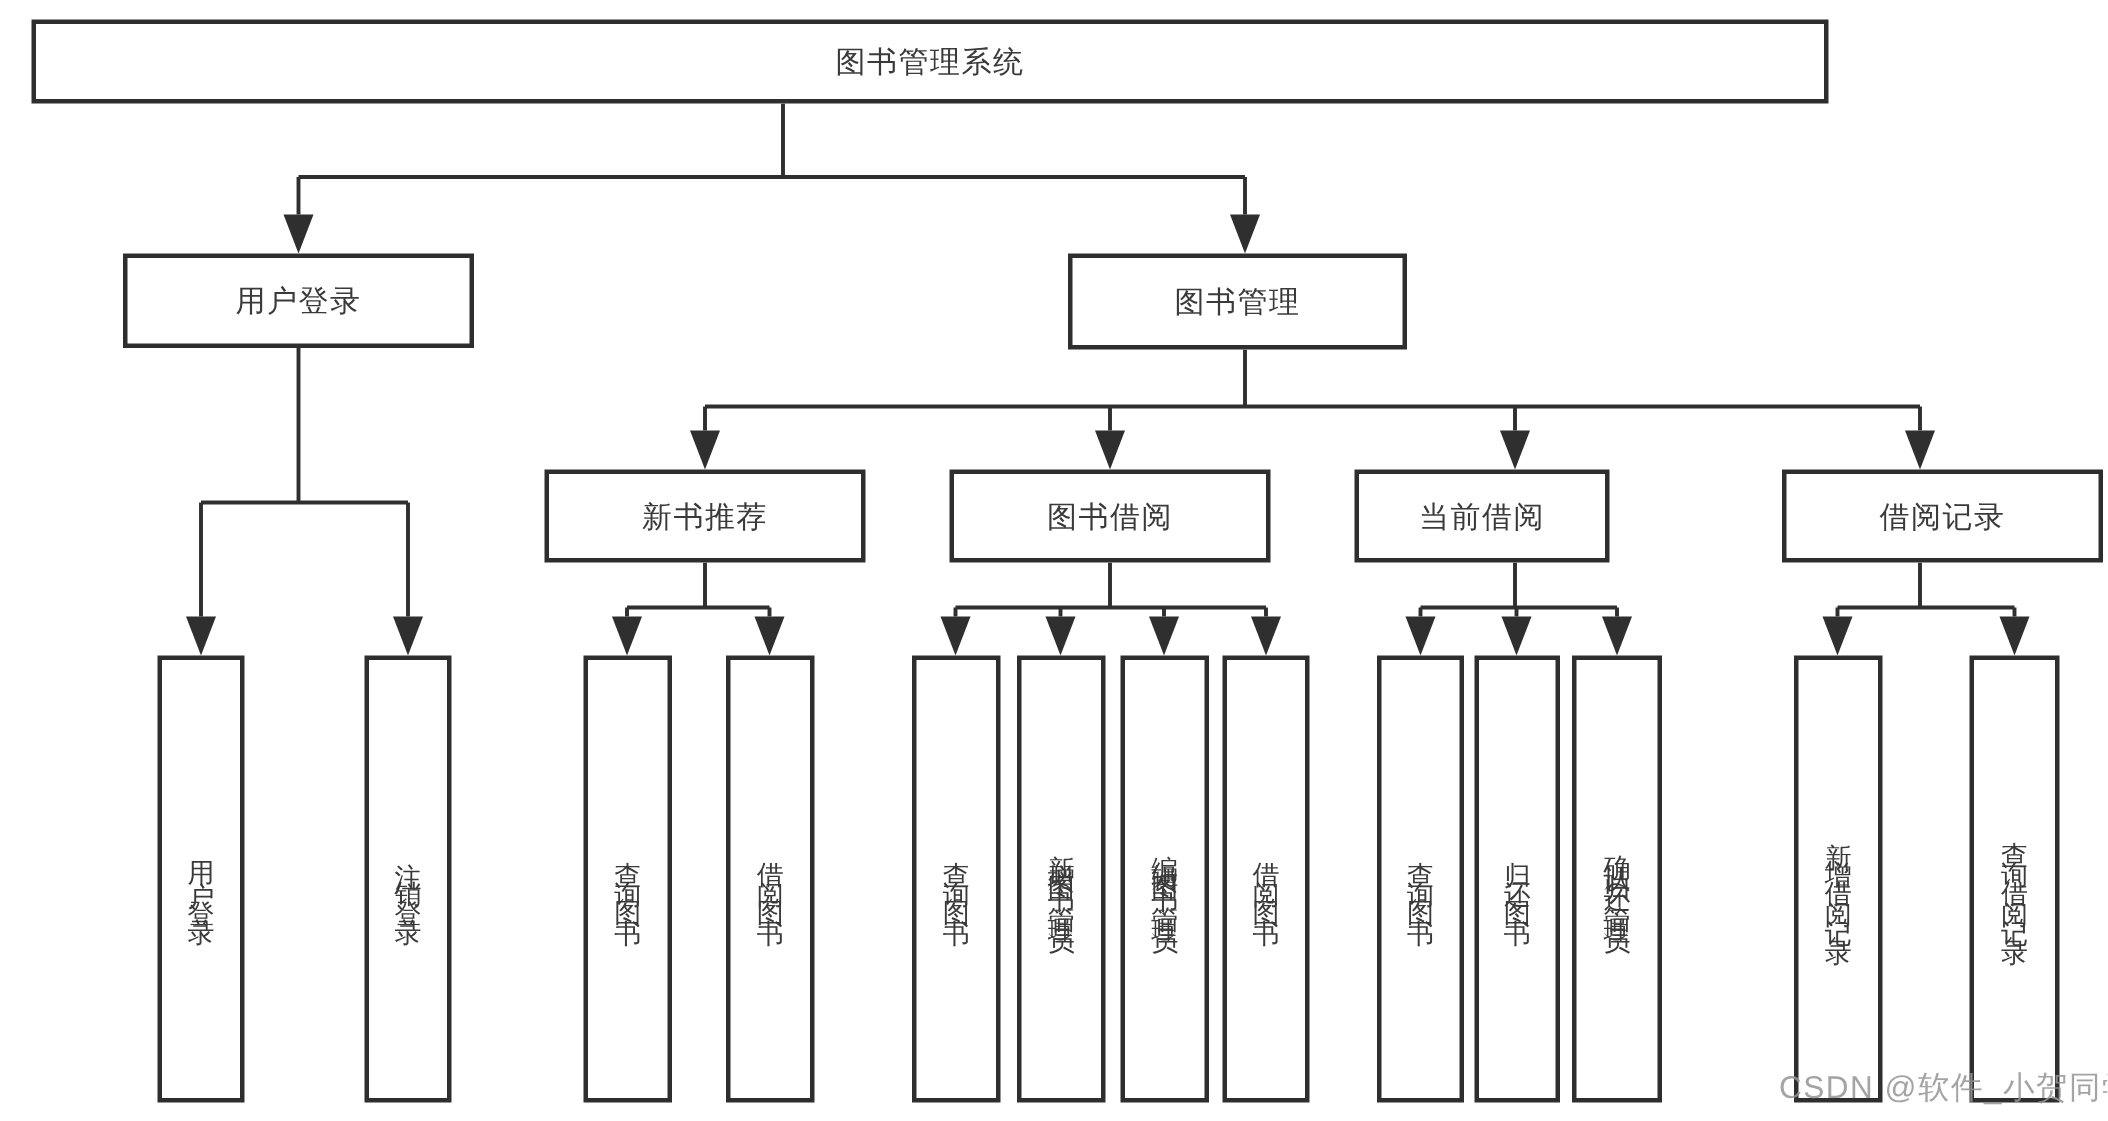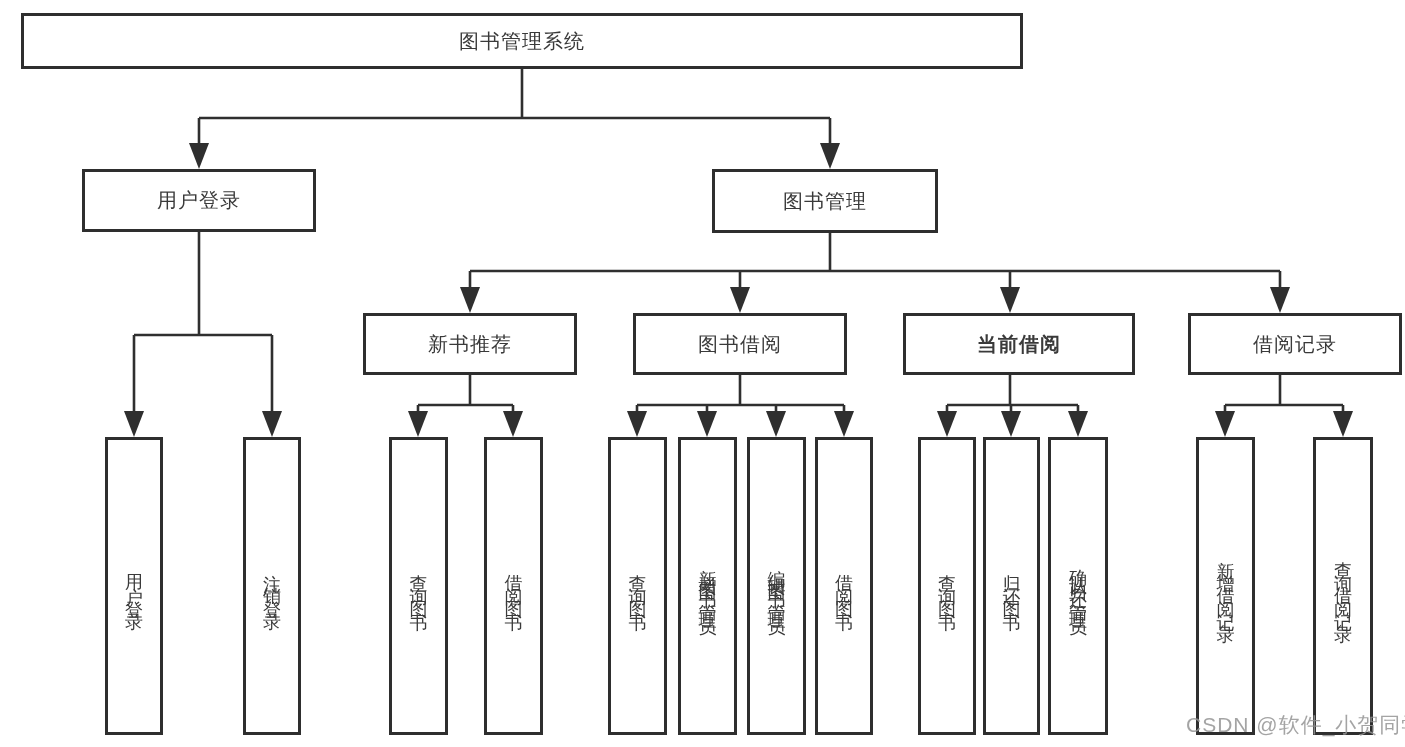--- a/index.html
+++ b/index.html
@@ -83,38 +83,38 @@
       <polygon points="766,411 786,411 776,437"></polygon>
       <polygon points="834,411 854,411 844,437"></polygon>
       <polygon points="937,411 957,411 947,437"></polygon>
       <polygon points="1001,411 1021,411 1011,437"></polygon>
       <polygon points="1068,411 1088,411 1078,437"></polygon>
       <polygon points="1215,411 1235,411 1225,437"></polygon>
       <polygon points="1333,411 1353,411 1343,437"></polygon>
     </g>
   </svg>
 
-  <div class="node h" style="left:21px; top:13px; width:1002px; height:56px;">
+  <div class="node h" style="left:21px; top:13px; width:1198px; height:56px;">
     <span class="label">图书管理系统</span>
   </div>
 
   <div class="node h" style="left:82px; top:169px; width:234px; height:63px;">
     <span class="label">用户登录</span>
   </div>
   <div class="node h" style="left:712px; top:169px; width:226px; height:64px;align-items:center;">
     <span class="label">图书管理</span>
   </div>
 
   <div class="node h" style="left:633px; top:313px; width:214px; height:62px;">
     <span class="label">图书借阅</span>
   </div>
   <div class="node h" style="left:363px; top:313px; width:214px; height:62px;">
     <span class="label">新书推荐</span>
   </div>
-  <div class="node h" style="left:903px; top:313px; width:232px; height:62px;font-weight:bold;">
+  <div class="node h" style="left:903px; top:313px; width:170px; height:62px;">
     <span class="label">当前借阅</span>
   </div>
   <div class="node h" style="left:1188px; top:313px; width:214px; height:62px;">
     <span class="label">借阅记录</span>
   </div>
 
   <div class="node v" style="left:105px; top:437px; width:58px; height:298px;">
     <span class="label">用户登录</span>
   </div>
   <div class="node v" style="left:243px; top:437px; width:58px; height:298px;">

